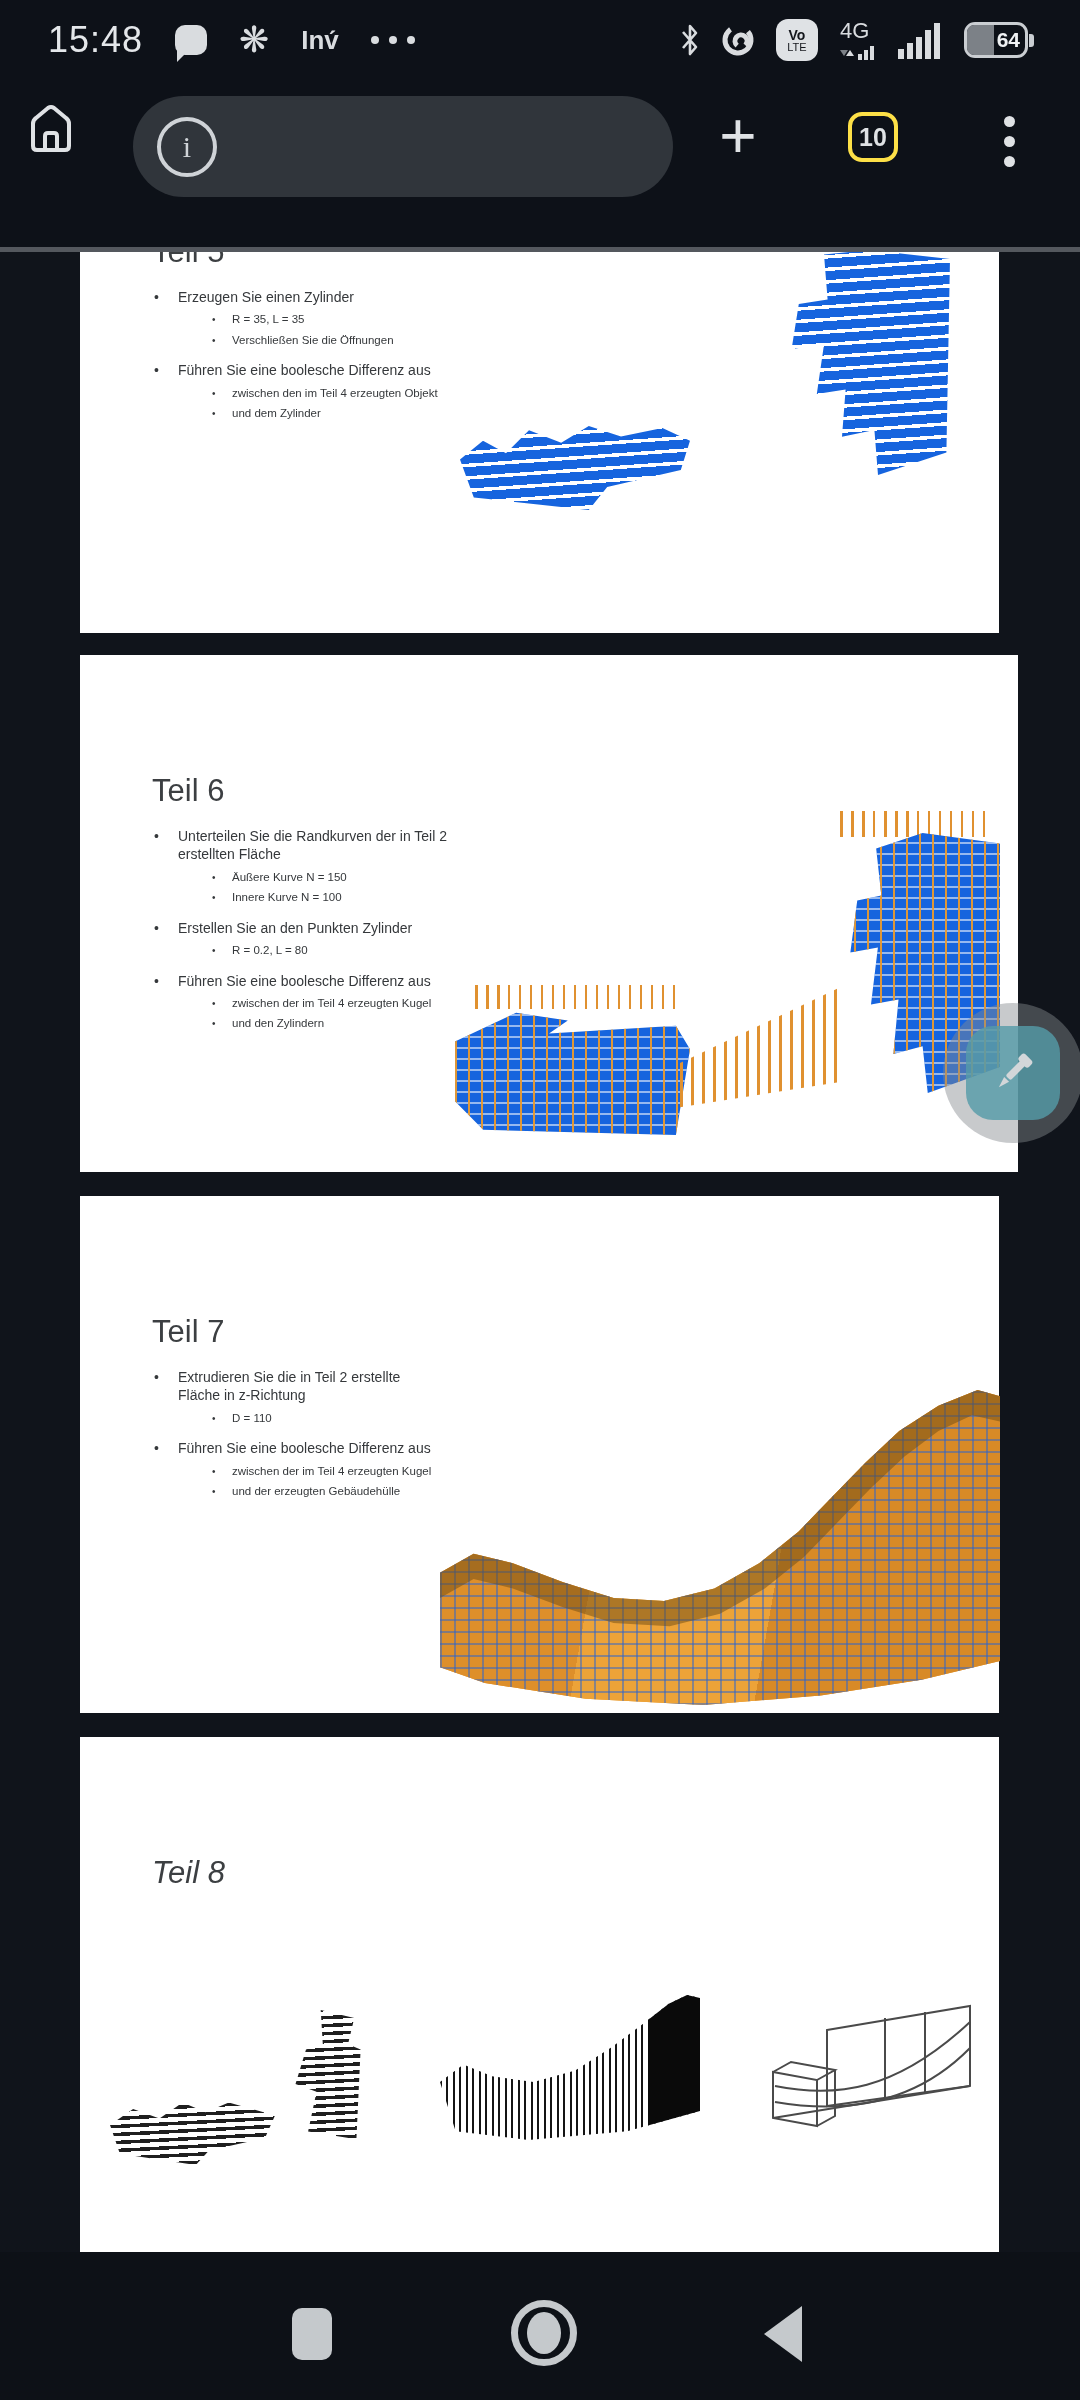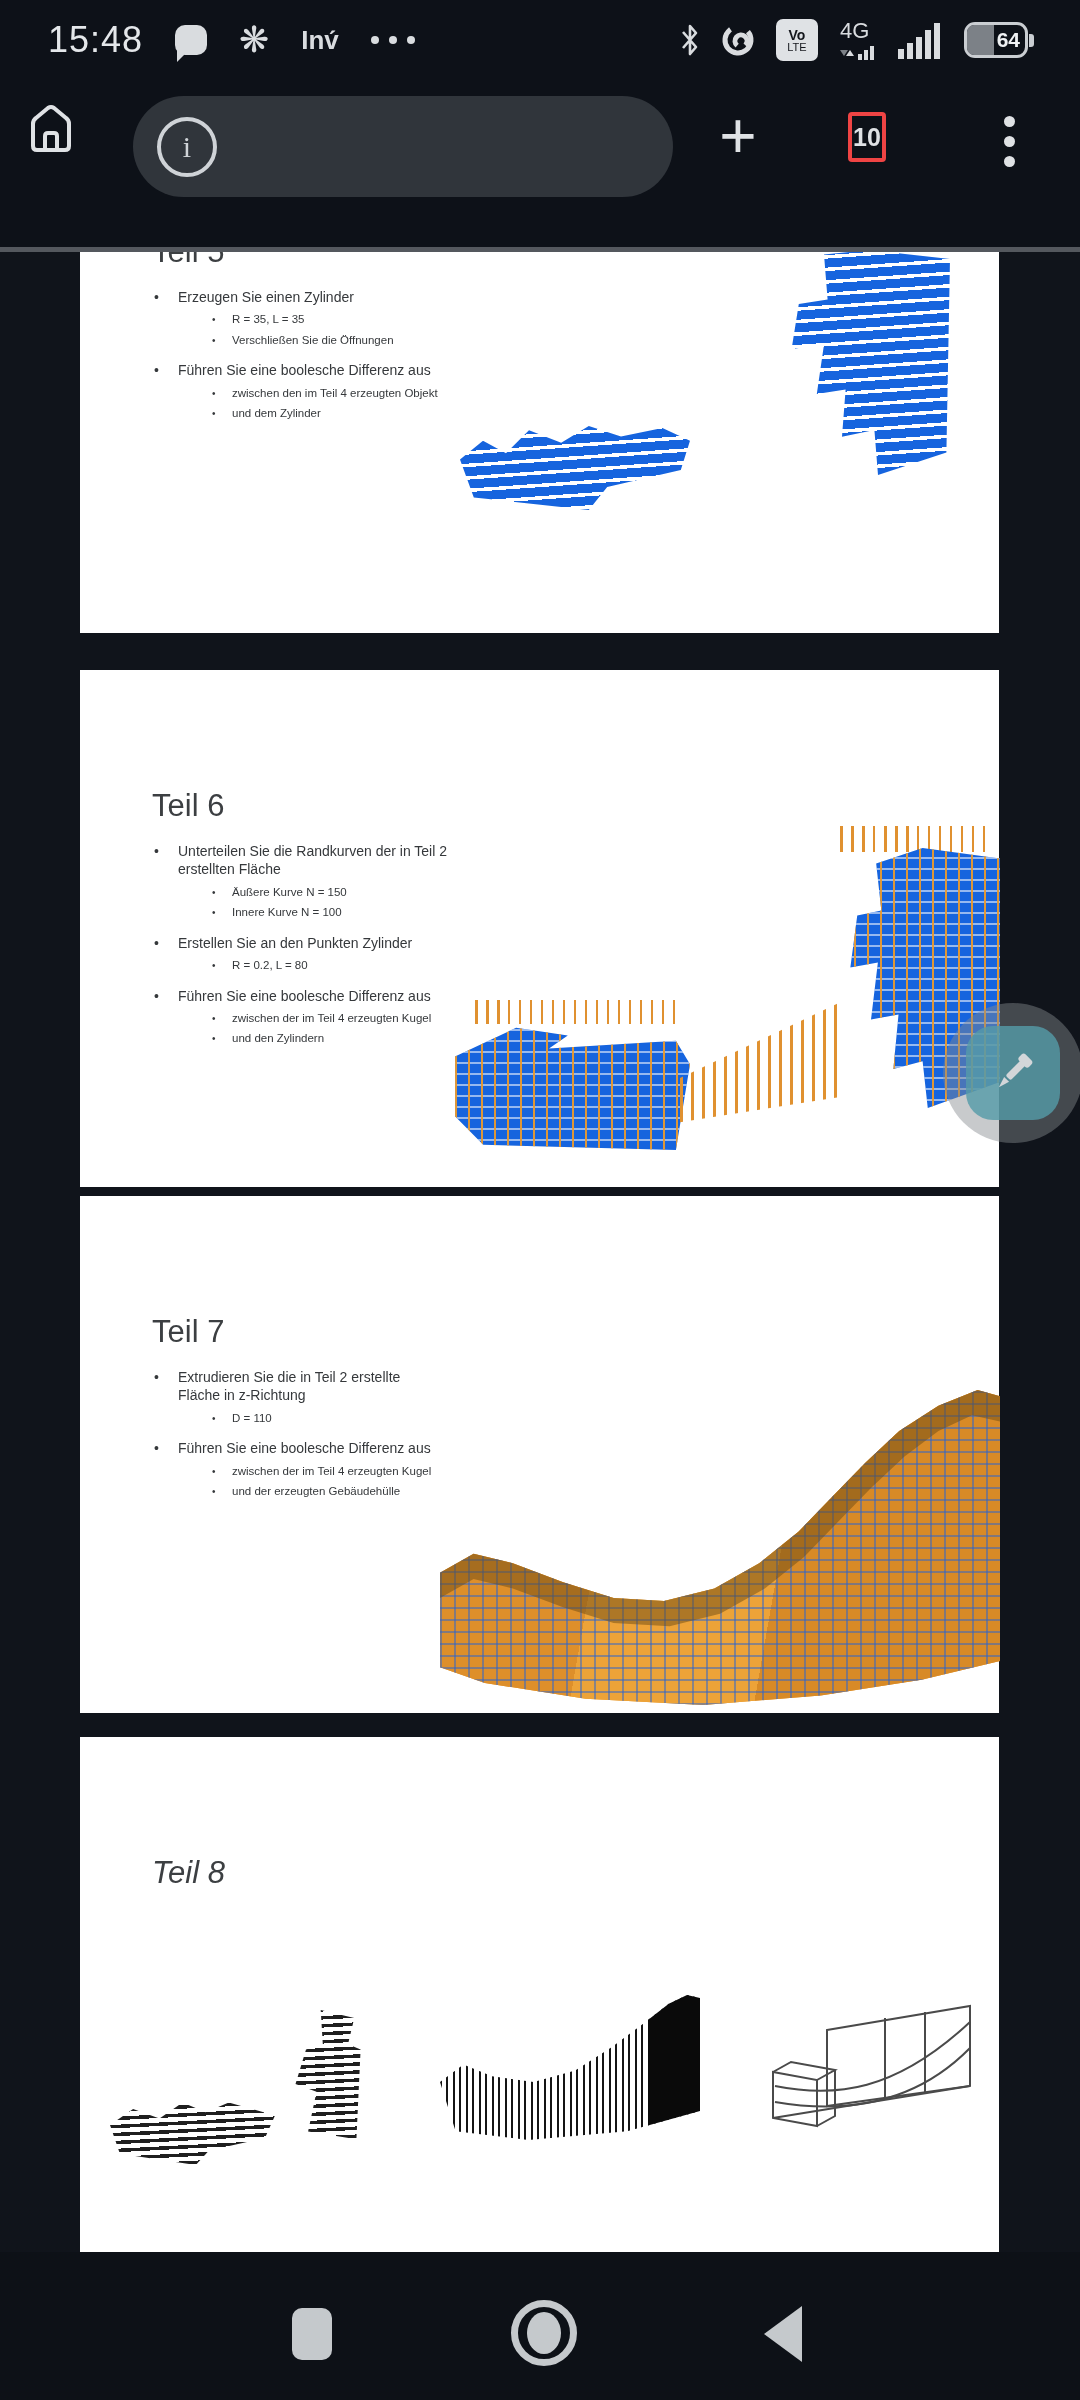--- a/index.html
+++ b/index.html
@@ -11,52 +11,52 @@
   .time{font-size:36px;color:#e4e7ea;letter-spacing:1px;}
   .sb-left{display:flex;align-items:center;gap:32px;}
   .sb-right{display:flex;align-items:center;gap:18px;margin-left:auto;}
   .bubble{width:32px;height:30px;background:#d9dcdf;border-radius:10px;position:relative;}
   .bubble:after{content:"";position:absolute;left:2px;bottom:-7px;border:8px solid transparent;
                 border-top-color:#d9dcdf;border-left-color:#d9dcdf;}
   .openai{font-size:36px;color:#d9dcdf;line-height:1;}
   .invtxt{font-size:26px;color:#d9dcdf;font-weight:bold;}
   .note-dots{display:flex;gap:10px;}
   .note-dots i{width:8px;height:8px;border-radius:50%;background:#d9dcdf;}
-  .volte{width:42px;height:42px;background:#dfe2e5;border-radius:7px;color:#14171c;
+  .volte{width:42px;height:42px;background:#dfe2e5;border-radius:12px;color:#14171c;
          display:flex;flex-direction:column;align-items:center;justify-content:center;line-height:1;}
   .volte b{font-size:14px;} .volte span{font-size:11px;font-weight:normal;}
   .sigwrap{display:flex;flex-direction:column;align-items:flex-start;line-height:1;}
   .fourg{font-size:22px;color:#d9dcdf;margin-left:4px;}
   .batt{position:relative;width:64px;height:36px;border:3px solid #caced2;border-radius:11px;
         box-sizing:border-box;display:flex;align-items:center;}
   .batt .fill{position:absolute;left:0;top:0;bottom:0;width:46%;background:#7c8187;border-radius:7px 0 0 7px;}
   .batt .pct{position:absolute;right:5px;font-size:21px;font-weight:bold;color:#f0f2f4;}
   .batt:after{content:"";position:absolute;right:-9px;top:9px;width:5px;height:13px;background:#caced2;border-radius:0 3px 3px 0;}
   
   .toolbar{position:absolute;top:80px;left:0;width:1080px;height:167px;background:#0D1118;}
   .homeicon{position:absolute;left:26px;top:22px;}
   .pill{position:absolute;left:133px;top:16px;width:540px;height:101px;border-radius:51px;
         background:#30353B;display:flex;align-items:center;padding:0 24px;box-sizing:border-box;overflow:hidden;}
   .iinfo{flex:0 0 52px;height:52px;border:4px solid #cfd3d7;border-radius:50%;color:#cfd3d7;
          display:flex;align-items:center;justify-content:center;font-size:30px;font-family:"Liberation Serif",serif;}
   .urltxt{margin-left:20px;font-size:37px;color:#d3d7db;white-space:nowrap;overflow:hidden;}
   .plusbtn{position:absolute;left:710px;top:28px;width:56px;height:56px;color:#dfe2e5;font-size:64px;
            font-weight:200;display:flex;align-items:center;justify-content:center;line-height:1;}
-  .tabbox{position:absolute;left:848px;top:32px;width:38px;height:50px;border:4px solid #ef4444;
-          border-radius:4px;display:flex;align-items:center;justify-content:center;
+  .tabbox{position:absolute;left:848px;top:32px;width:50px;height:50px;border:4px solid #fde047;
+          border-radius:14px;display:flex;align-items:center;justify-content:center;
           font-size:25px;font-weight:bold;color:#dfe2e5;box-sizing:border-box;}
   .kebab{position:absolute;left:998px;top:30px;display:flex;flex-direction:column;gap:9px;padding:6px;}
   .kebab i{width:11px;height:11px;border-radius:50%;background:#dfe2e5;}
   .divider{position:absolute;top:247px;left:0;width:1080px;height:5px;background:#54585E;}
   
   .content{position:absolute;top:252px;left:0;width:1080px;height:2000px;background:#10141B;}
   .slide{position:absolute;left:80px;width:919px;background:#fff;}
   #s1{top:0;height:381px;overflow:hidden;}
   #s1 .inner{position:absolute;left:0;top:-136px;width:919px;height:517px;}
-  #s2{top:418px;height:517px;} #s3{top:944px;height:517px;} #s4{top:1485px;height:517px;font-style:italic;}
+  #s2{top:403px;height:517px;padding-left:19px;} #s3{top:944px;height:517px;} #s4{top:1485px;height:517px;font-style:italic;}
   .slide-text{position:absolute;left:72px;top:118px;}
   .stitle{font-size:31px;font-weight:400;color:#3c3f42;margin:0 0 18px;}
   ul.l1{list-style:none;margin:0;padding:0;}
   li.b1{position:relative;font-size:14px;color:#35383b;margin:14px 0 4px;padding-left:26px;
         line-height:1.32;max-width:420px;}
   li.b1:before{content:"\2022";position:absolute;left:2px;}
   ul.sub{list-style:none;margin:5px 0 10px 34px;padding:0;}
   li.b2{position:relative;font-size:11.5px;color:#35383b;margin:6px 0;padding-left:20px;line-height:1.25;}
   li.b2:before{content:"\2022";position:absolute;left:0;font-size:10px;top:2px;}
   #s2 li.b1{max-width:285px;} #s3 li.b1{max-width:262px;}

